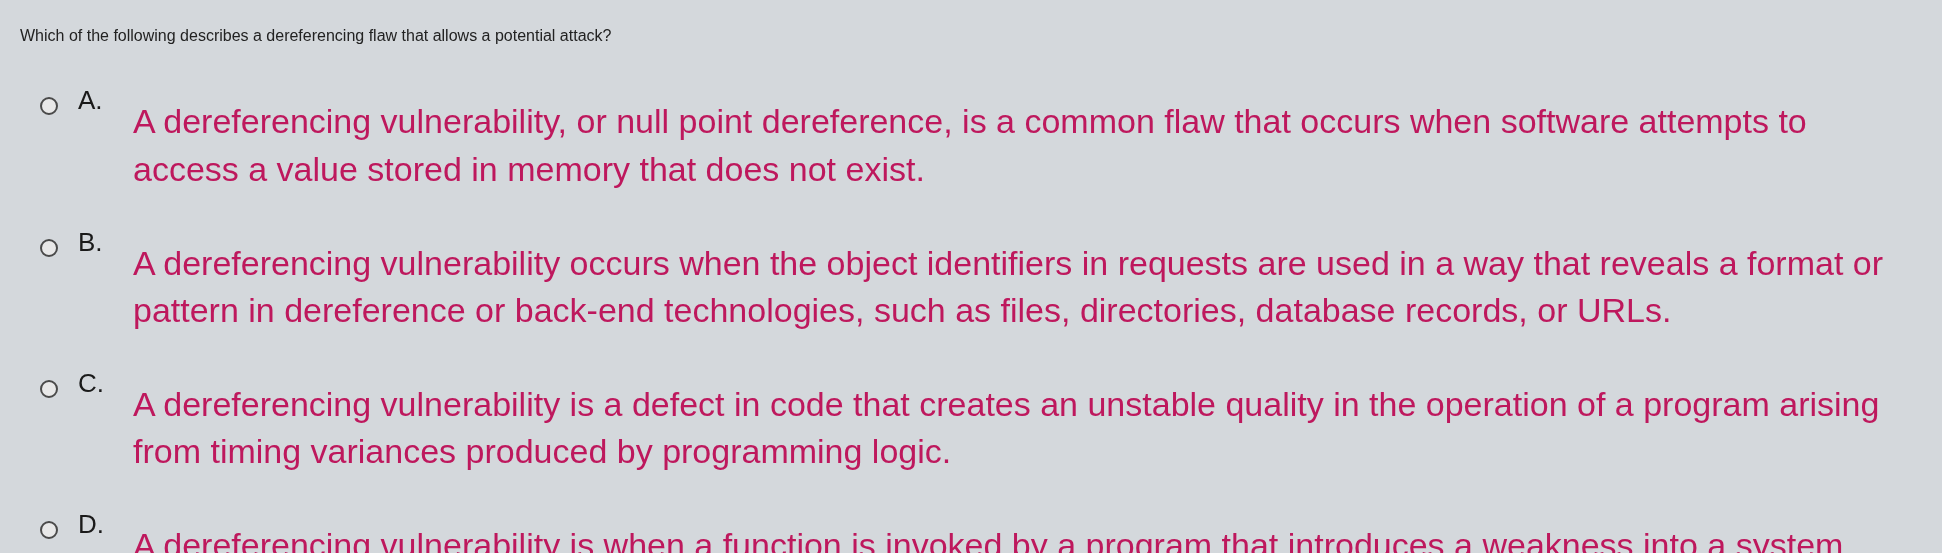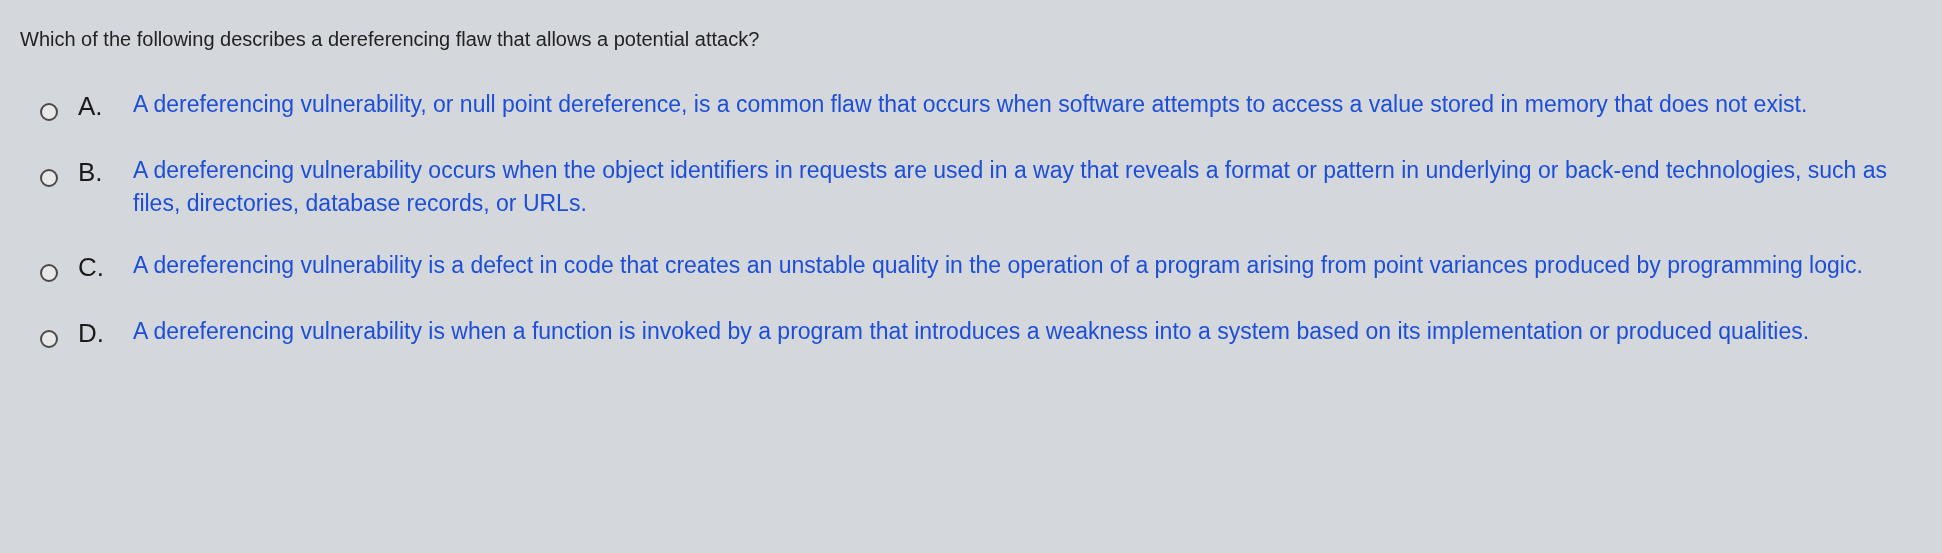--- a/index.html
+++ b/index.html
@@ -9,21 +9,21 @@
     }
     body {
       font-family: Arial, Helvetica, sans-serif;
       background-color: #d4d8dc;
       padding: 25px 20px;
       width: 1942px;
       min-height: 553px;
       color: #1a1a1a;
     }
     .question-text {
-      font-size: 20px;
+      font-size: 16px;
       color: #222;
       margin-bottom: 35px;
       line-height: 1.4;
     }
     .options-container {
       padding-left: 20px;
     }
     .option-row {
       display: flex;
       align-items: flex-start;
@@ -45,24 +45,25 @@
       flex-shrink: 0;
     }
     .option-letter {
       font-size: 26px;
       color: #1a1a1a;
       margin-right: 25px;
       min-width: 30px;
       line-height: 1.4;
     }
     .option-text {
-      font-size: 23px;
-      color: #1d4ed8;
+      font-size: 34px;
+      color: #be185d;
       line-height: 1.4;
       flex: 1;
+      margin-top: 16px;
     }
   </style>
 </head>
 <body>
 
 <div class="question-text">Which of the following describes a dereferencing flaw that allows a potential attack?</div>
 
 <div class="options-container">
 
   <div class="option-row">
@@ -71,29 +72,29 @@
     </div>
     <div class="option-letter">A.</div>
     <div class="option-text">A dereferencing vulnerability, or null point dereference, is a common flaw that occurs when software attempts to access a value stored in memory that does not exist.</div>
   </div>
 
   <div class="option-row">
     <div class="radio-wrapper">
       <div class="radio-button"></div>
     </div>
     <div class="option-letter">B.</div>
-    <div class="option-text">A dereferencing vulnerability occurs when the object identifiers in requests are used in a way that reveals a format or pattern in underlying or back-end technologies, such as files, directories, database records, or URLs.</div>
+    <div class="option-text">A dereferencing vulnerability occurs when the object identifiers in requests are used in a way that reveals a format or pattern in dereference or back-end technologies, such as files, directories, database records, or URLs.</div>
   </div>
 
   <div class="option-row">
     <div class="radio-wrapper">
       <div class="radio-button"></div>
     </div>
     <div class="option-letter">C.</div>
-    <div class="option-text">A dereferencing vulnerability is a defect in code that creates an unstable quality in the operation of a program arising from point variances produced by programming logic.</div>
+    <div class="option-text">A dereferencing vulnerability is a defect in code that creates an unstable quality in the operation of a program arising from timing variances produced by programming logic.</div>
   </div>
 
   <div class="option-row">
     <div class="radio-wrapper">
       <div class="radio-button"></div>
     </div>
     <div class="option-letter">D.</div>
     <div class="option-text">A dereferencing vulnerability is when a function is invoked by a program that introduces a weakness into a system based on its implementation or produced qualities.</div>
   </div>
 

